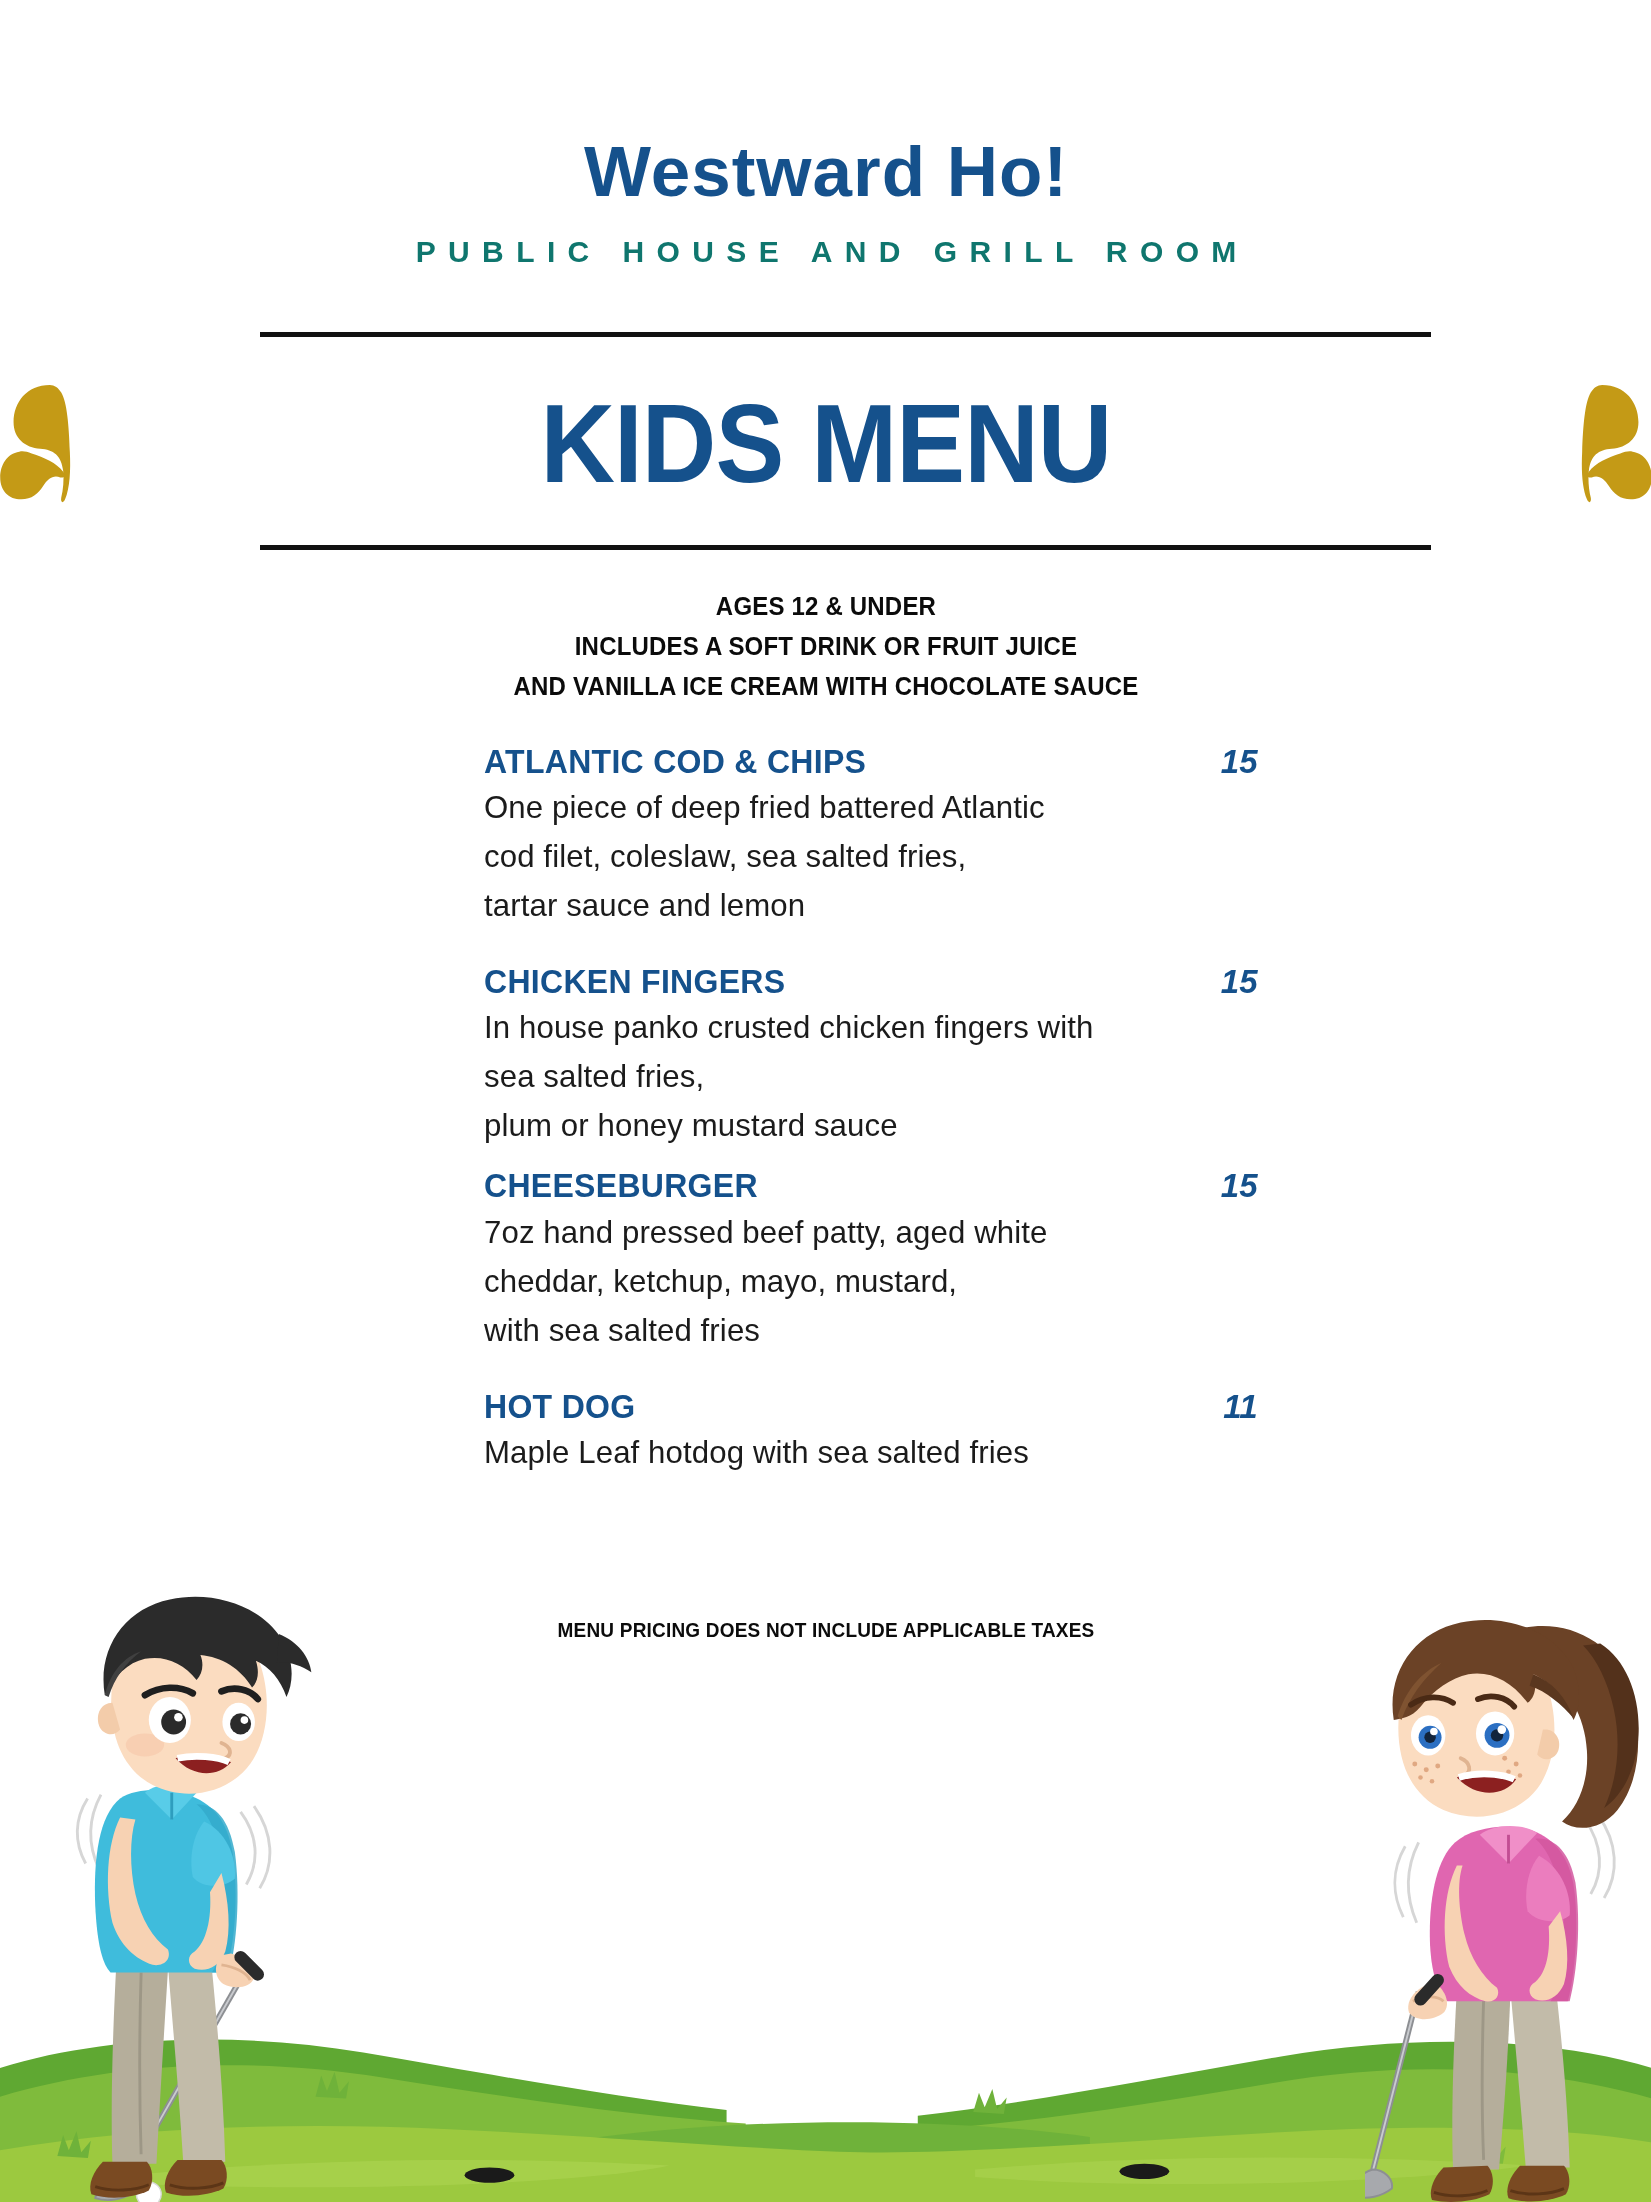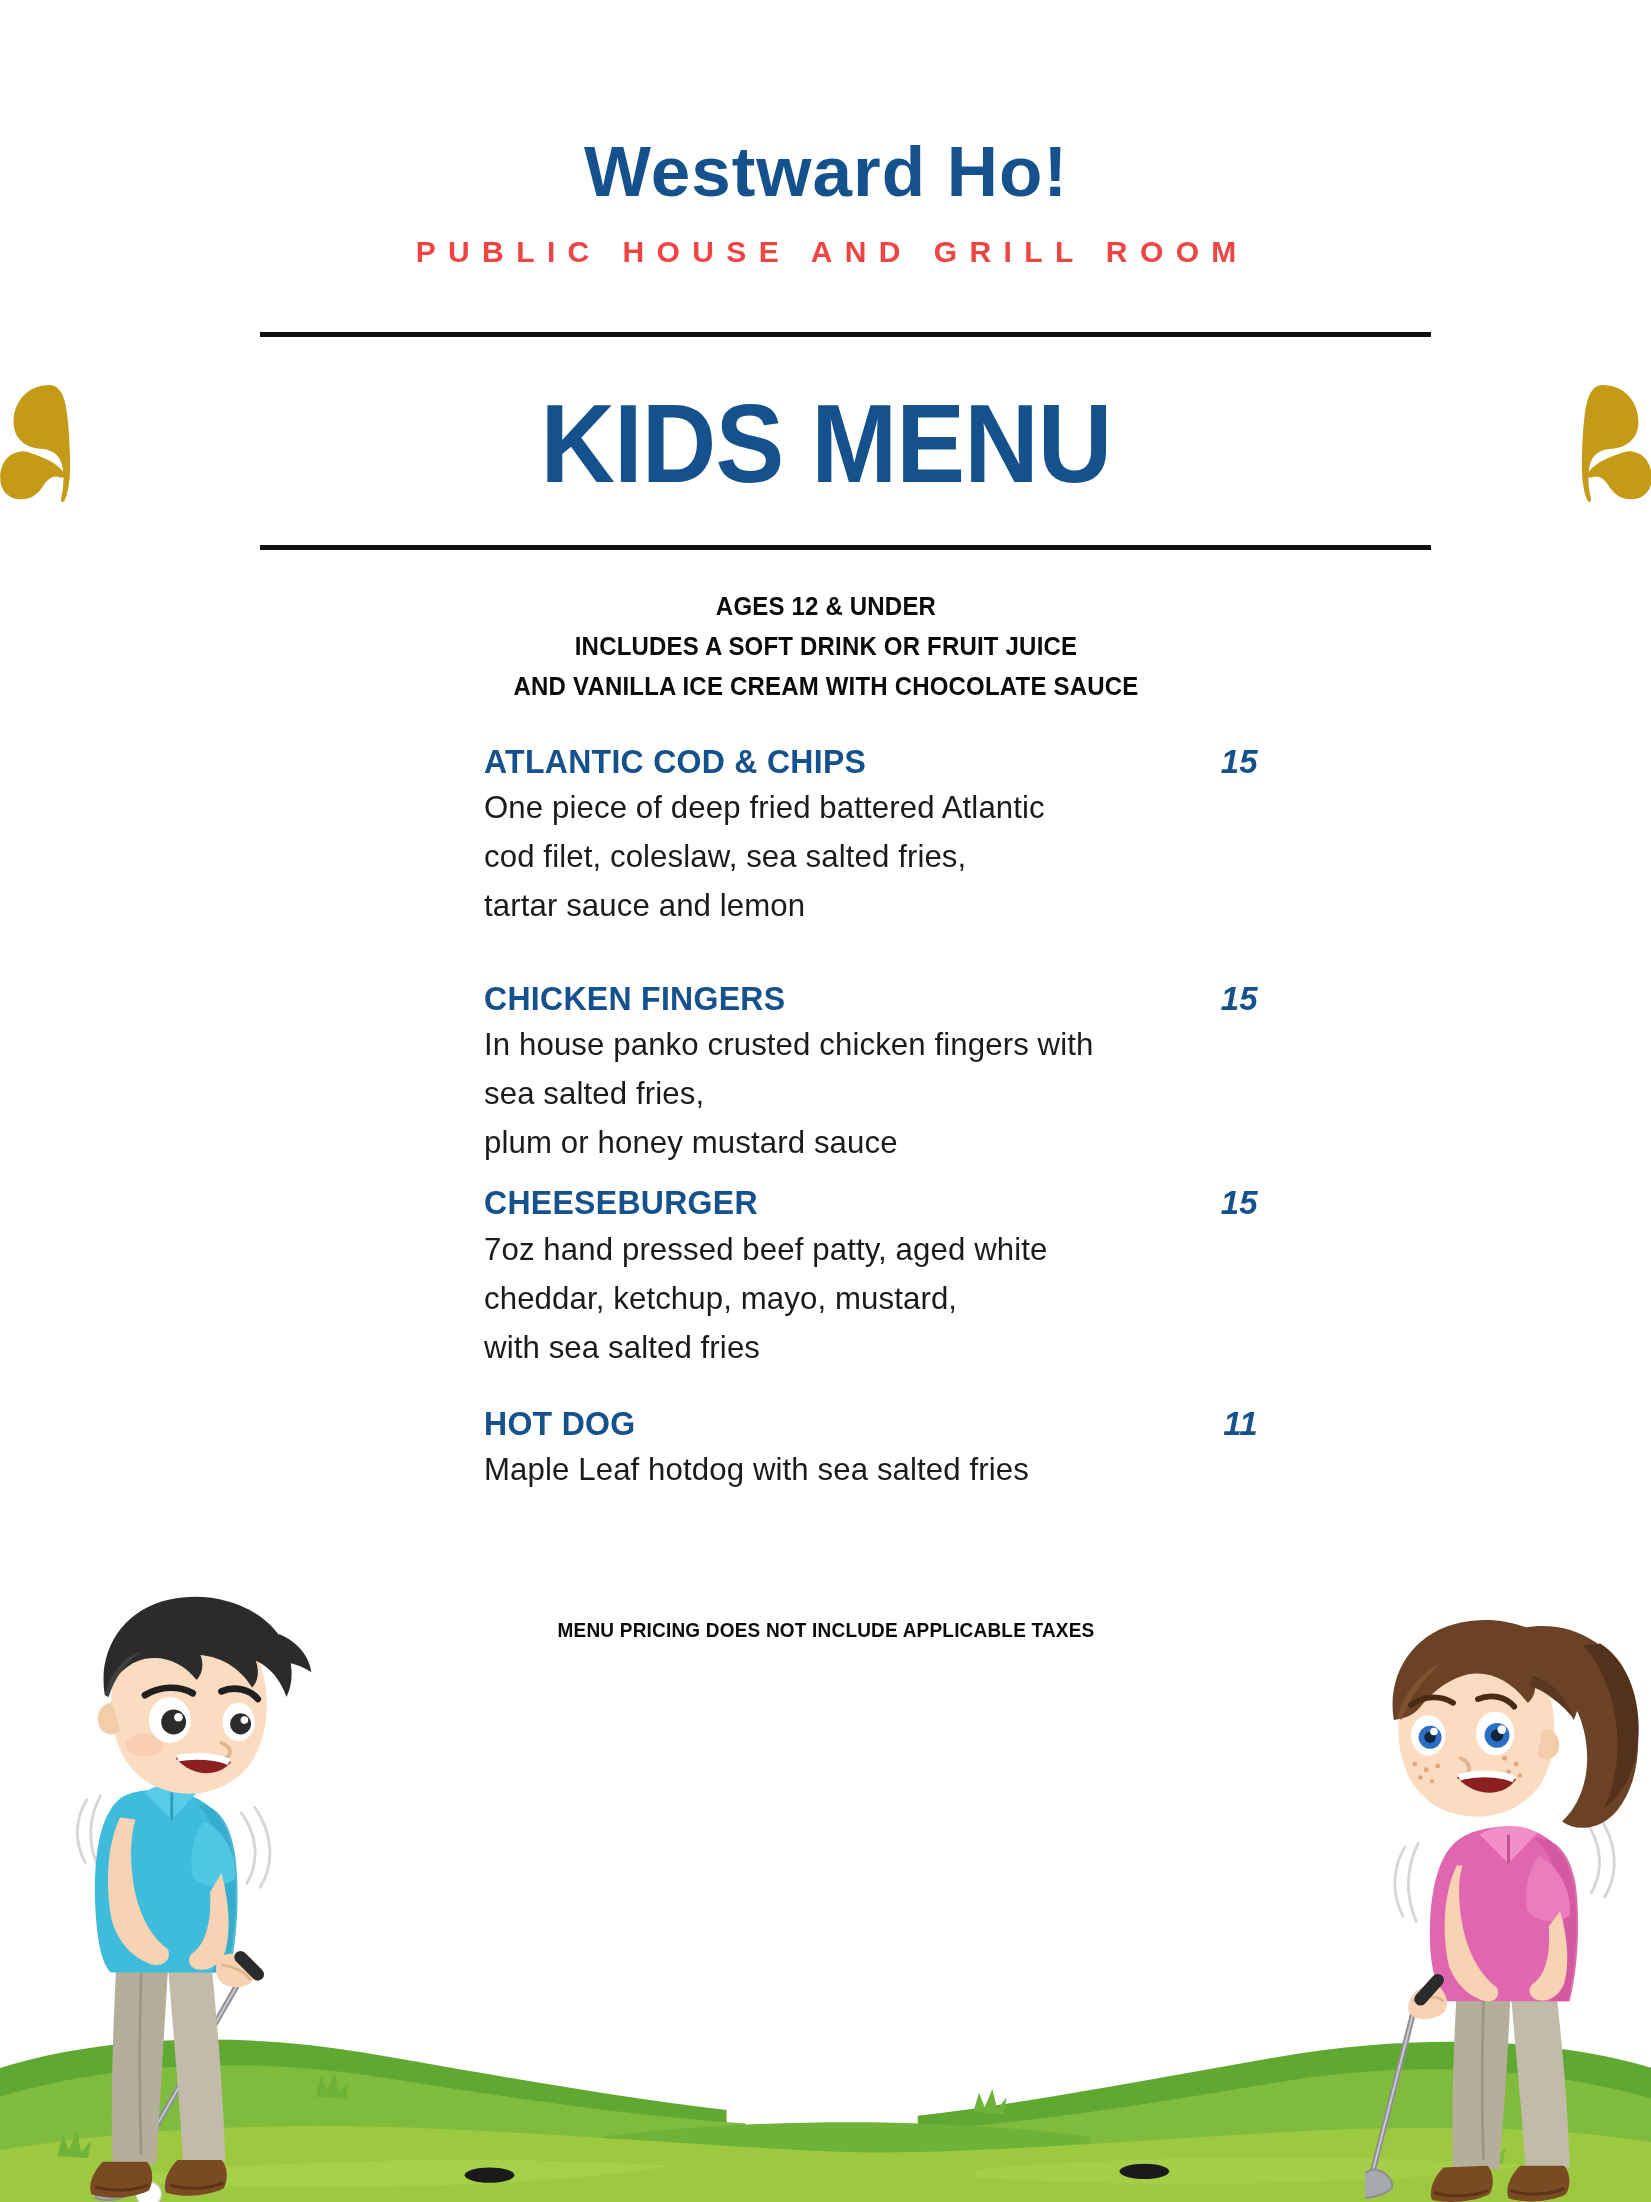--- a/index.html
+++ b/index.html
@@ -39,21 +39,21 @@
   }
 
   .brand-sub {
     position: absolute;
     top: 237px;
     left: 0;
     width: 1652px;
     text-align: center;
     font-size: 30px;
     font-weight: 700;
-    color: #ef4444;
+    color: #0f766e;
     letter-spacing: 12.4px;
     line-height: 1;
     text-indent: 12.4px;
   }
 
   .rule {
     position: absolute;
     left: 260px;
     width: 1171px;
     height: 4.8px;
@@ -140,21 +140,21 @@
     color: #1b1b1b;
     font-size: 32px;
     line-height: 49px;
     font-weight: 400;
     letter-spacing: 0.1px;
     transform: scaleX(0.975);
     transform-origin: left top;
   }
 
   
-  .menu-item.m1 { margin-bottom: 48px; }
+  .menu-item.m1 { margin-bottom: 31px; }
   .menu-item.m2 { margin-bottom: 15px; }
   .menu-item.m3 { margin-bottom: 31px; }
 
   
   .footnote {
     position: absolute;
     top: 1619px;
     left: 0;
     width: 1652px;
     text-align: center;

